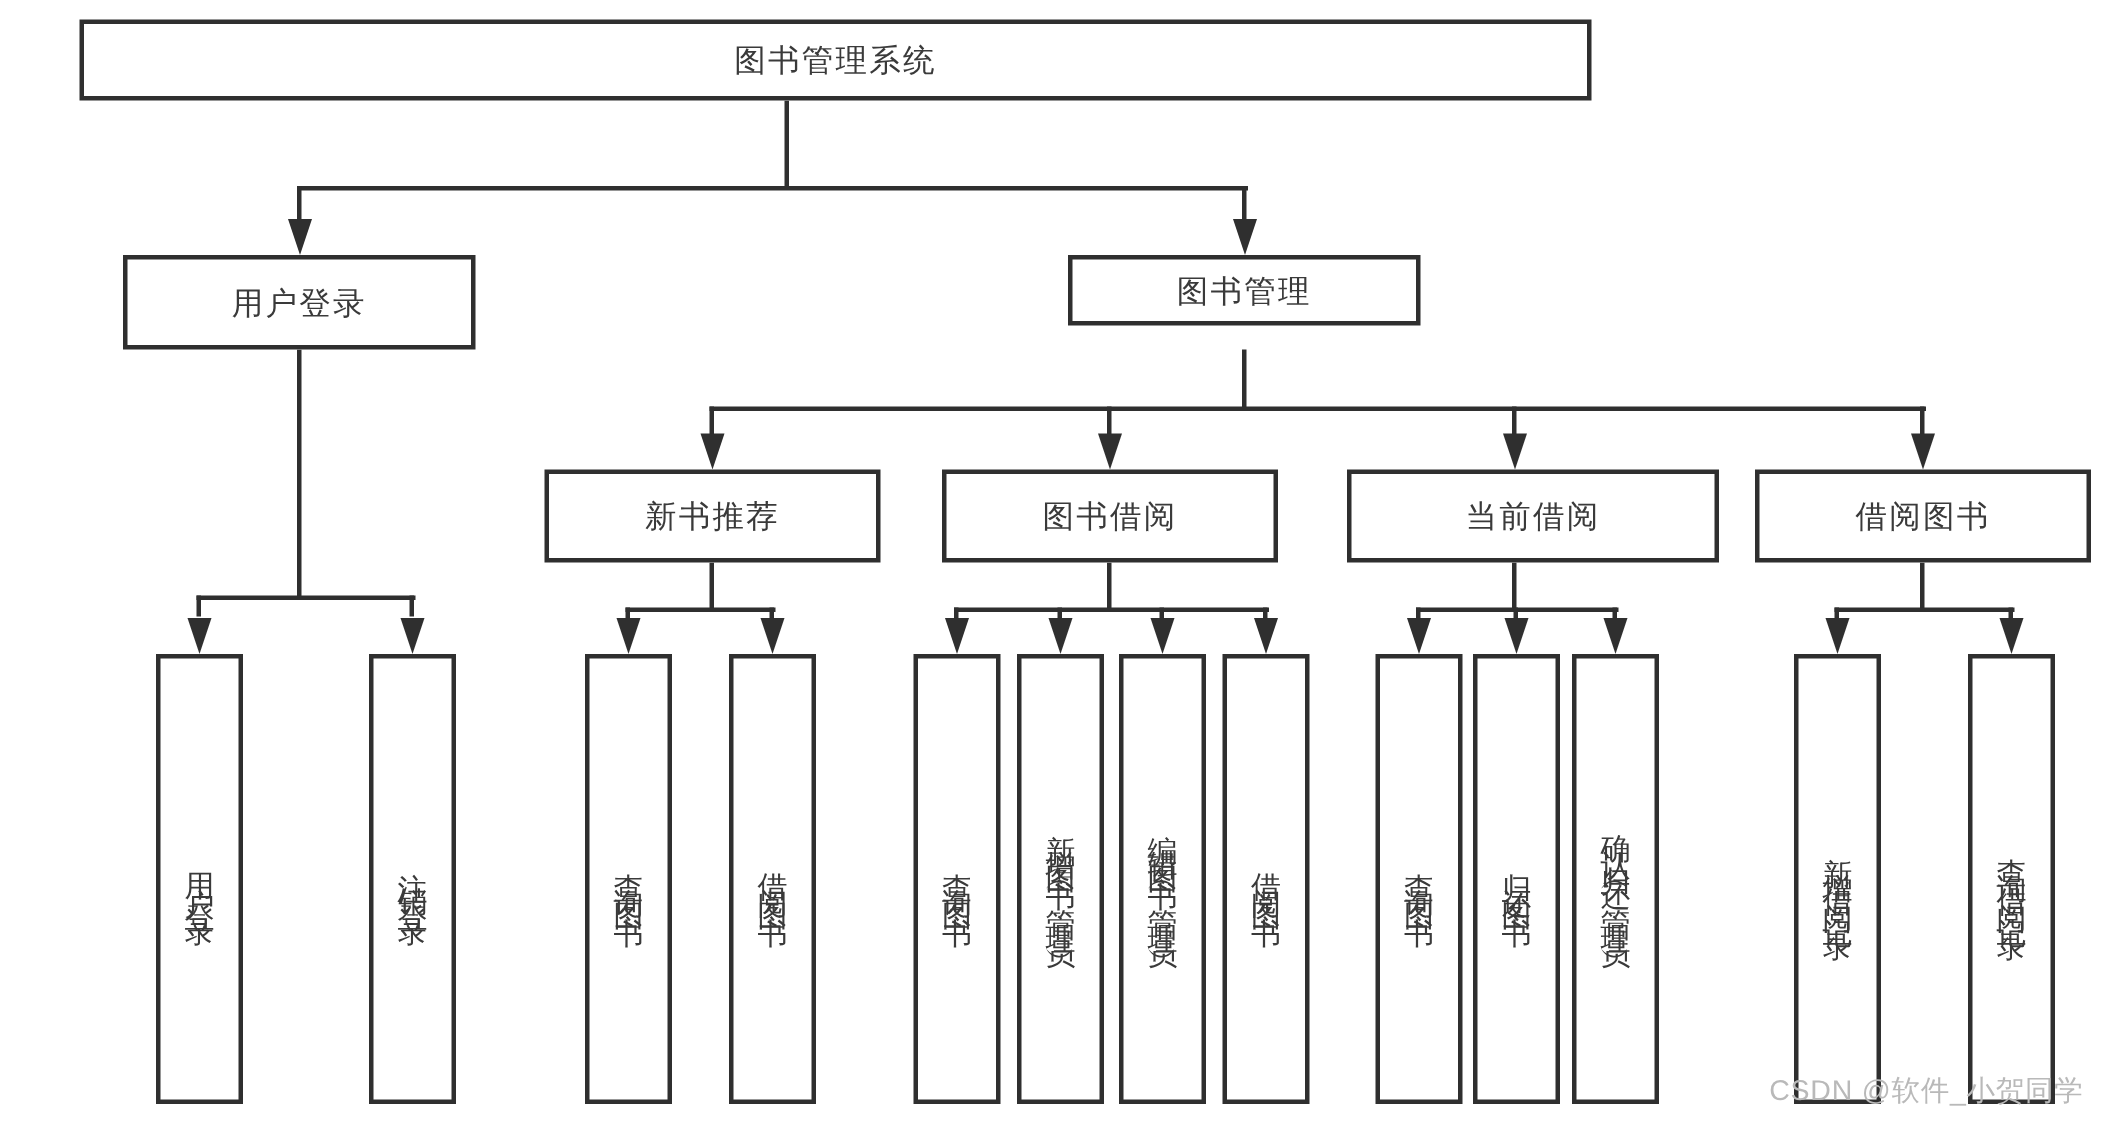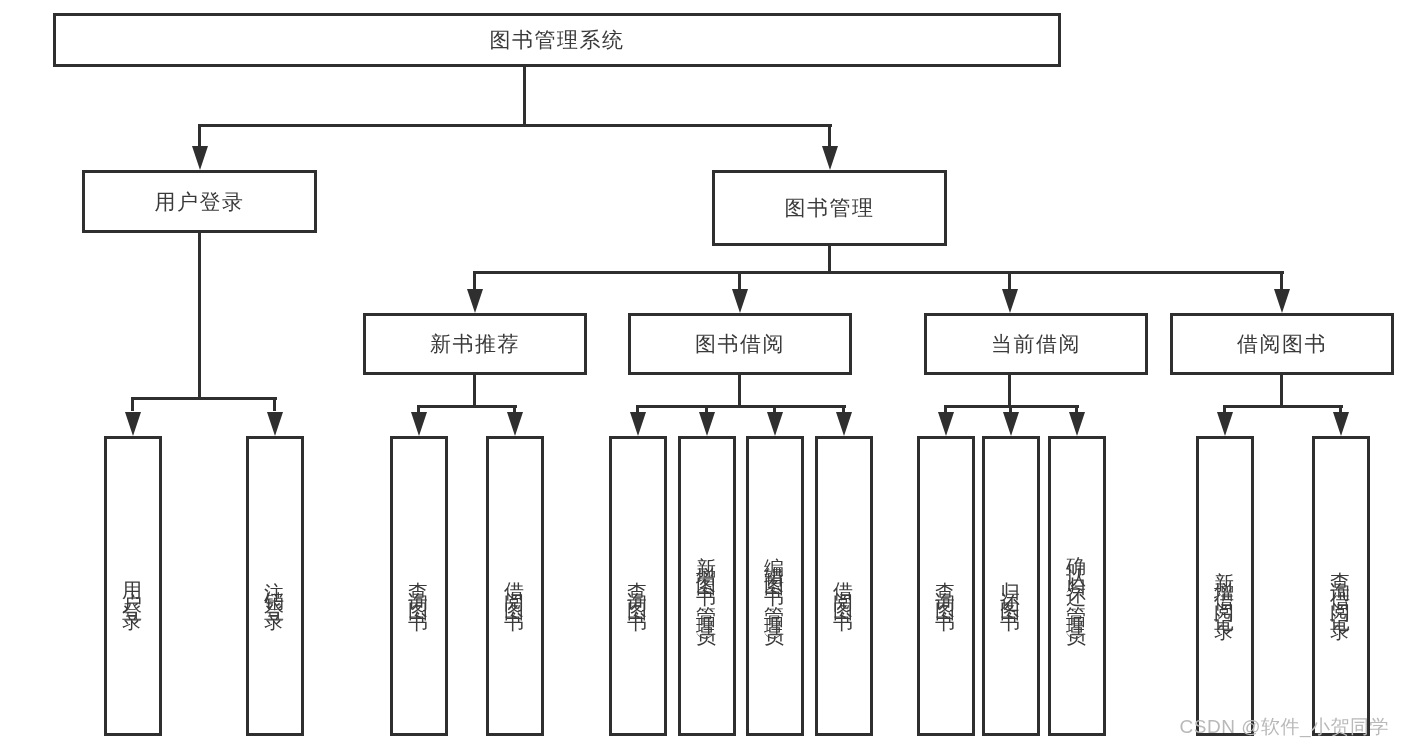--- a/index.html
+++ b/index.html
@@ -120,31 +120,31 @@
   <div class="vline" style="left:1339px; top:405px; height:10px;"></div>
   <div class="arrow" style="left:1333px; top:412px;"></div>
 
   <div class="box hbox" style="left:21px; top:13px; width:1008px; height:54px;margin-left:32px;">
     <span>图书管理系统</span>
   </div>
 
   <div class="box hbox" style="left:82px; top:170px; width:235px; height:63px;">
     <span>用户登录</span>
   </div>
-  <div class="box hbox" style="left:712px; top:170px; width:235px; height:76px;">
+  <div class="box hbox" style="left:712px; top:170px; width:235px; height:47px;">
     <span>图书管理</span>
   </div>
 
   <div class="box hbox" style="left:363px; top:313px; width:224px; height:62px;">
     <span>新书推荐</span>
   </div>
   <div class="box hbox" style="left:628px; top:313px; width:224px; height:62px;">
     <span>图书借阅</span>
   </div>
-  <div class="box hbox" style="left:924px; top:313px; width:224px; height:62px;">
+  <div class="box hbox" style="left:898px; top:313px; width:248px; height:62px;">
     <span>当前借阅</span>
   </div>
   <div class="box hbox" style="left:1170px; top:313px; width:224px; height:62px;">
     <span>借阅图书</span>
   </div>
 
   <div class="box vbox" style="left:104px; top:436px; width:58px; height:300px;">
     <span>用户登录</span>
   </div>
   <div class="box vbox" style="left:246px; top:436px; width:58px; height:300px;">

